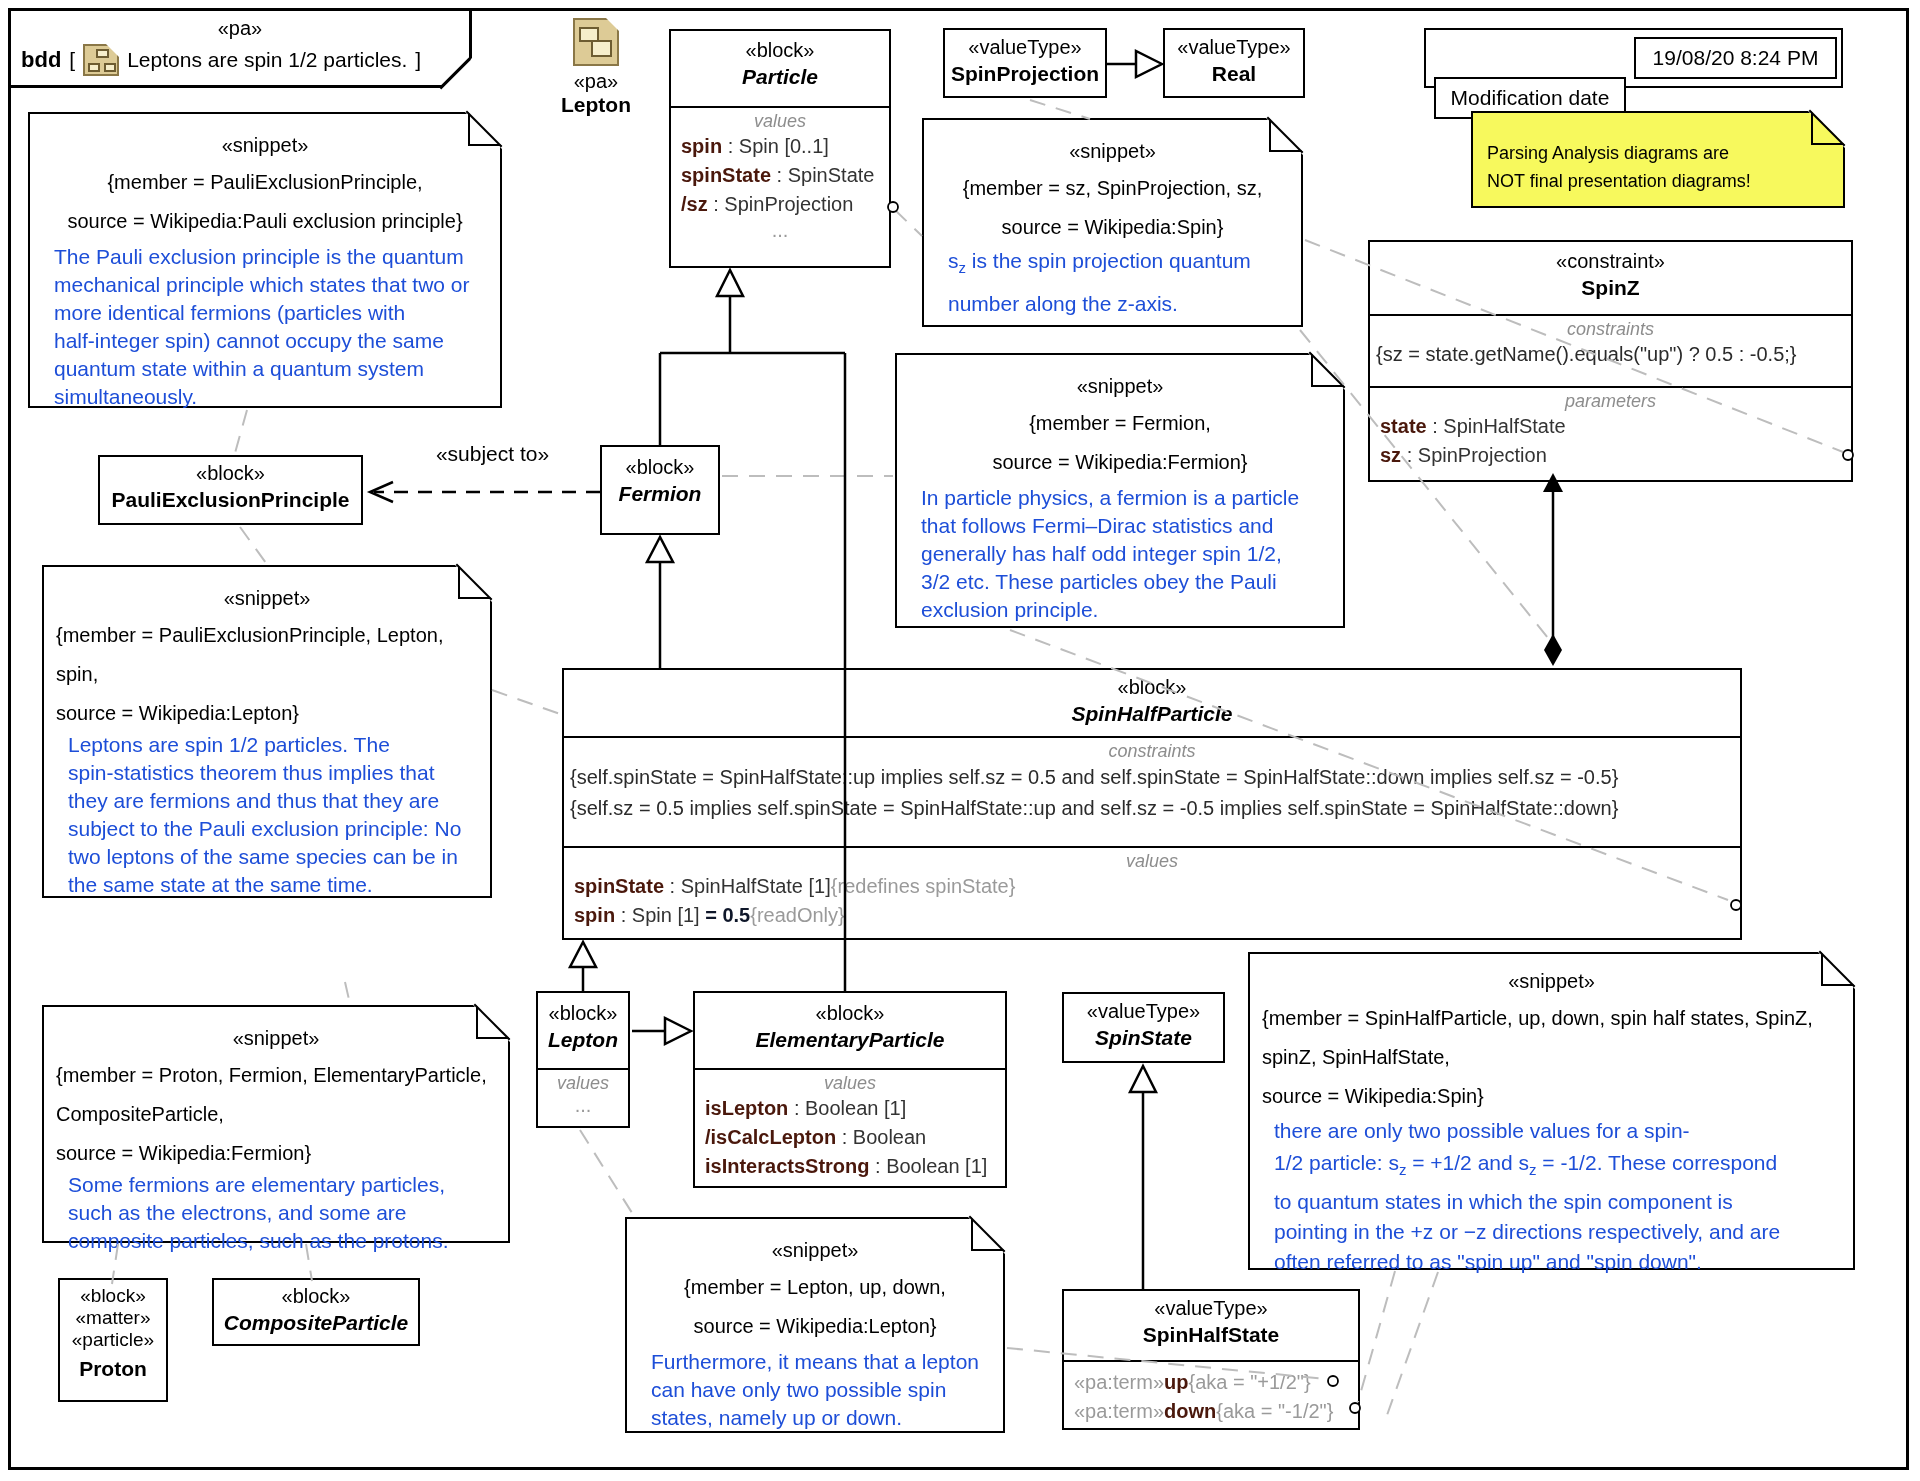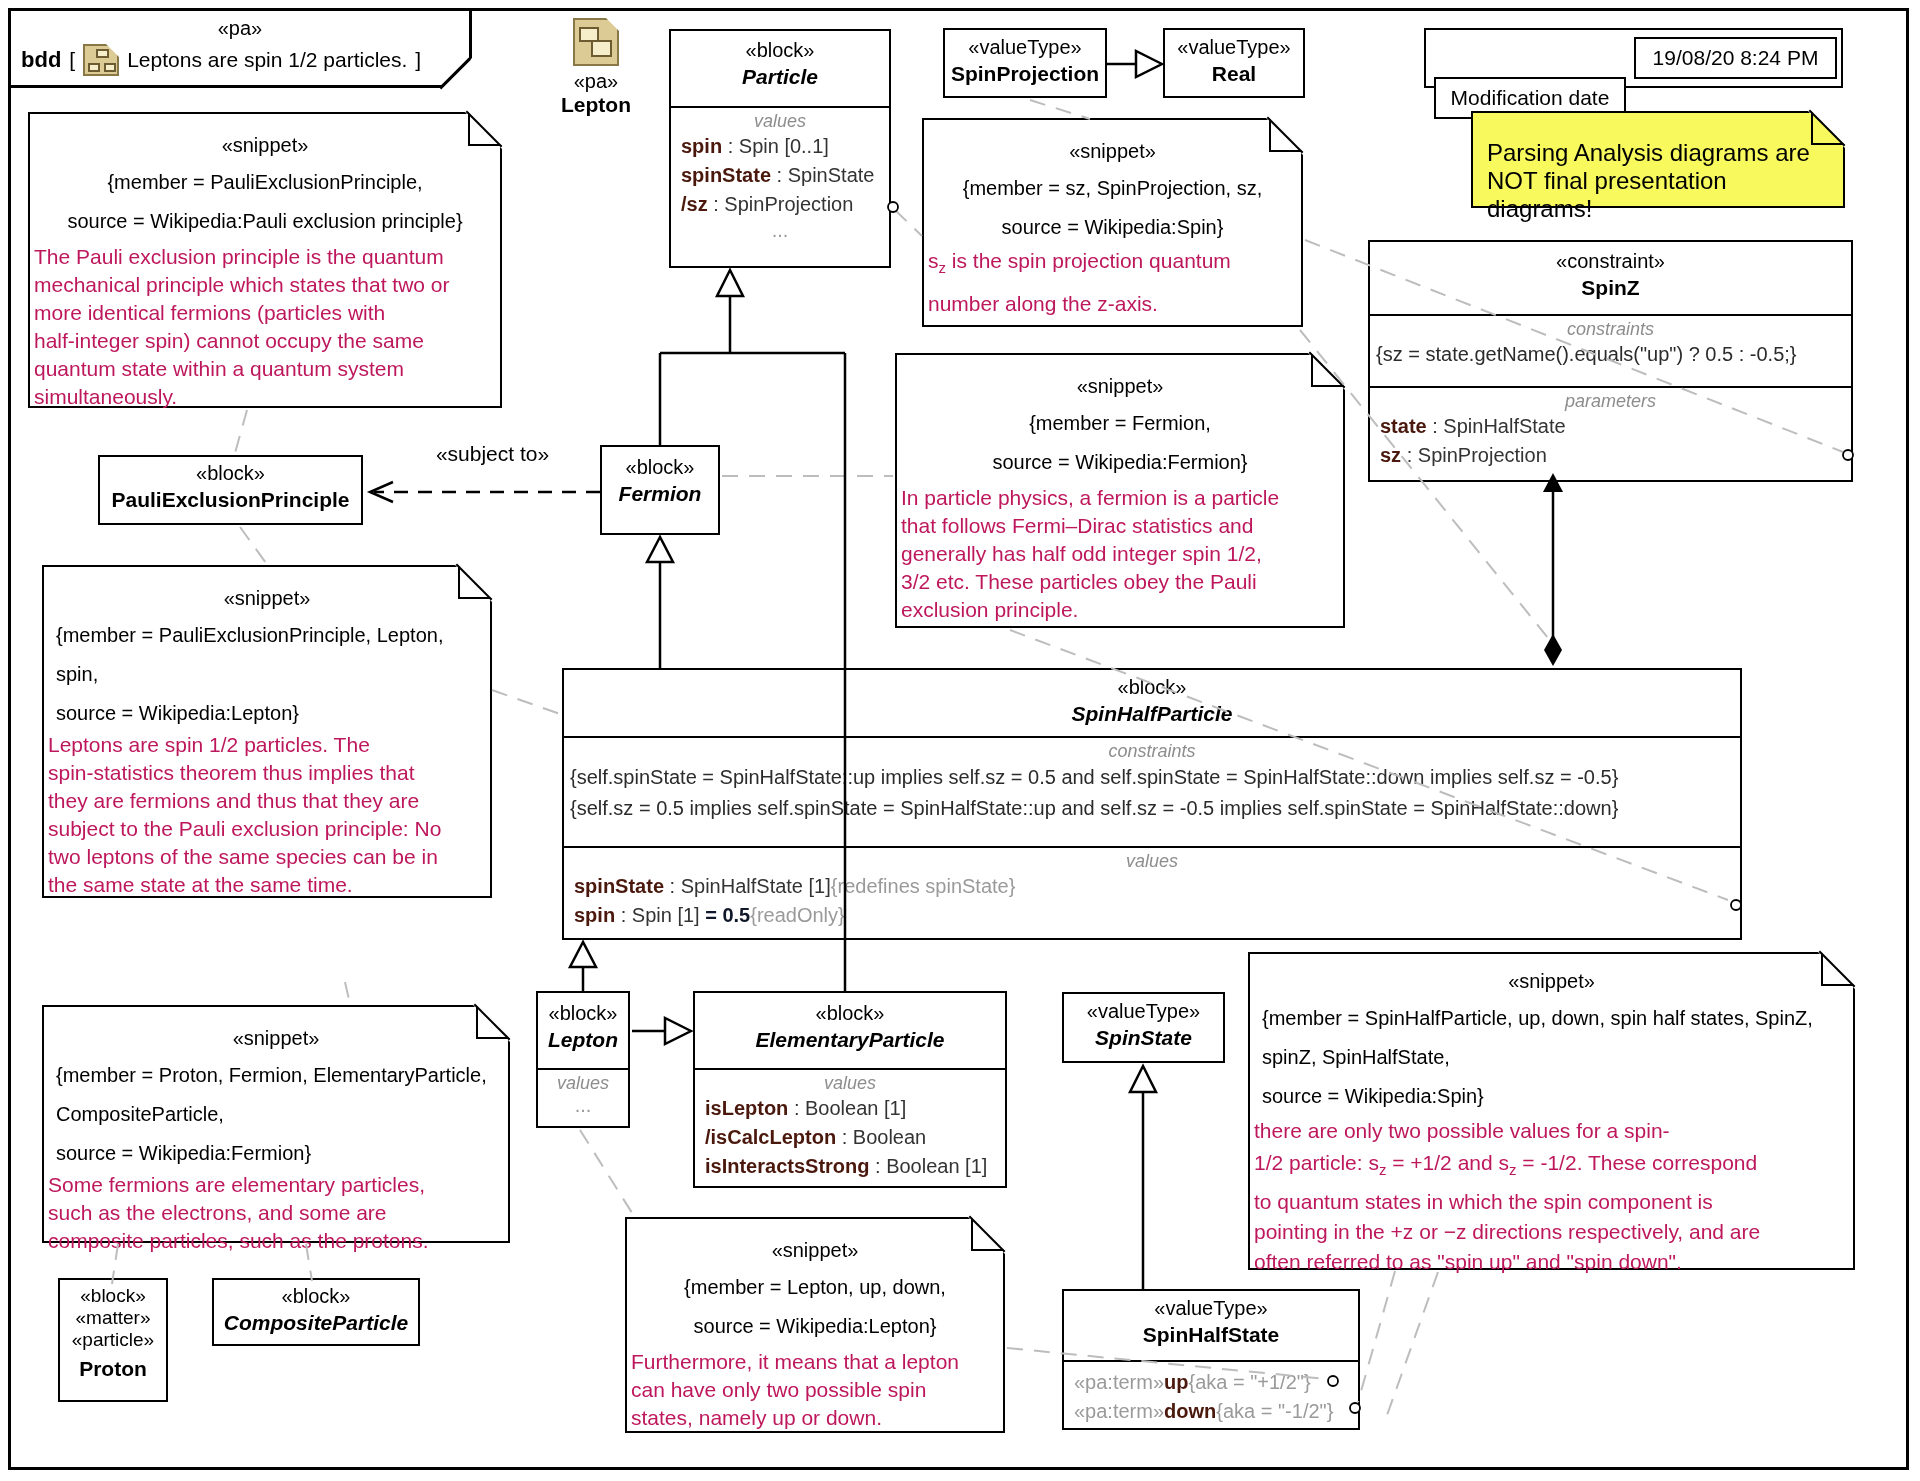--- a/index.html
+++ b/index.html
@@ -38,21 +38,21 @@
   .note::before { content:""; position:absolute; top:-2px; right:-2px; width:0; height:0; z-index:2;
                   border-top:37px solid #fff; border-left:37px solid transparent; }
   .note .flap { position:absolute; top:-2px; right:-2px; width:34px; height:34px; background:inherit; z-index:3;
                 border-left:2px solid #000; border-bottom:2px solid #000;
                 clip-path: polygon(0 0, 100% 100%, 0 100%); }
   .note .cut { position:absolute; top:14px; right:-9px; width:50px; height:2px; background:#000; transform:rotate(45deg); z-index:4; }
   .sn-head { text-align:center; font-size:20px; margin-top:20px; }
   .sn-meta { font-size:20px; line-height:27px; color:#000; margin-top:12px; }
   .sn-meta.center { text-align:center; }
   .sn-meta.left { text-align:left; padding-left:12px; }
-  .sn-body { font-size:21px; line-height:28px; color:#be185d; padding-left:4px; margin-top:8px; white-space:nowrap; }
+  .sn-body { font-size:21px; line-height:28px; color:#1d4ed8; padding-left:24px; margin-top:8px; white-space:nowrap; }
   sub { font-size:15px; }
 
   .yellow { background:#f7f95d; }
 
   
   .plate { position:absolute; border:2px solid #000; background:#fff; }
   .plate-inner { position:absolute; border:2px solid #000; font-size:21px; display:flex; align-items:center; justify-content:center; background:#fff; }
 
   
   .pkg-icon { position:absolute; background:#ddcb96; border:2px solid #8a7747; }
@@ -125,21 +125,21 @@
         <span>Modification date</span>
       </div>
     <div class="plate-inner" style="left:208px;top:7px;width:203px;height:42px;justify-content:center;">
         <span>19/08/20 8:24 PM</span>
       </div>
   </div>
 
   <div class="note yellow" style="left:1471px;top:111px;width:374px;height:97px;">
     <div class="flap"></div>
       <div class="cut"></div>
-    <div style="font-size:24px;line-height:28px;padding:26px 17px 0 14px;">
+    <div style="font-size:18px;line-height:28px;padding:26px 17px 0 14px;">
       <div>Parsing Analysis diagrams are</div>
       <div>NOT final presentation diagrams!</div>
     </div>
   </div>
 
   <div class="note" style="left:28px;top:112px;width:474px;height:296px;">
     <div class="flap"></div>
       <div class="cut"></div>
     <div class="sn-head">«snippet»</div>
     <div class="sn-meta center">{member = PauliExclusionPrinciple,</div>

